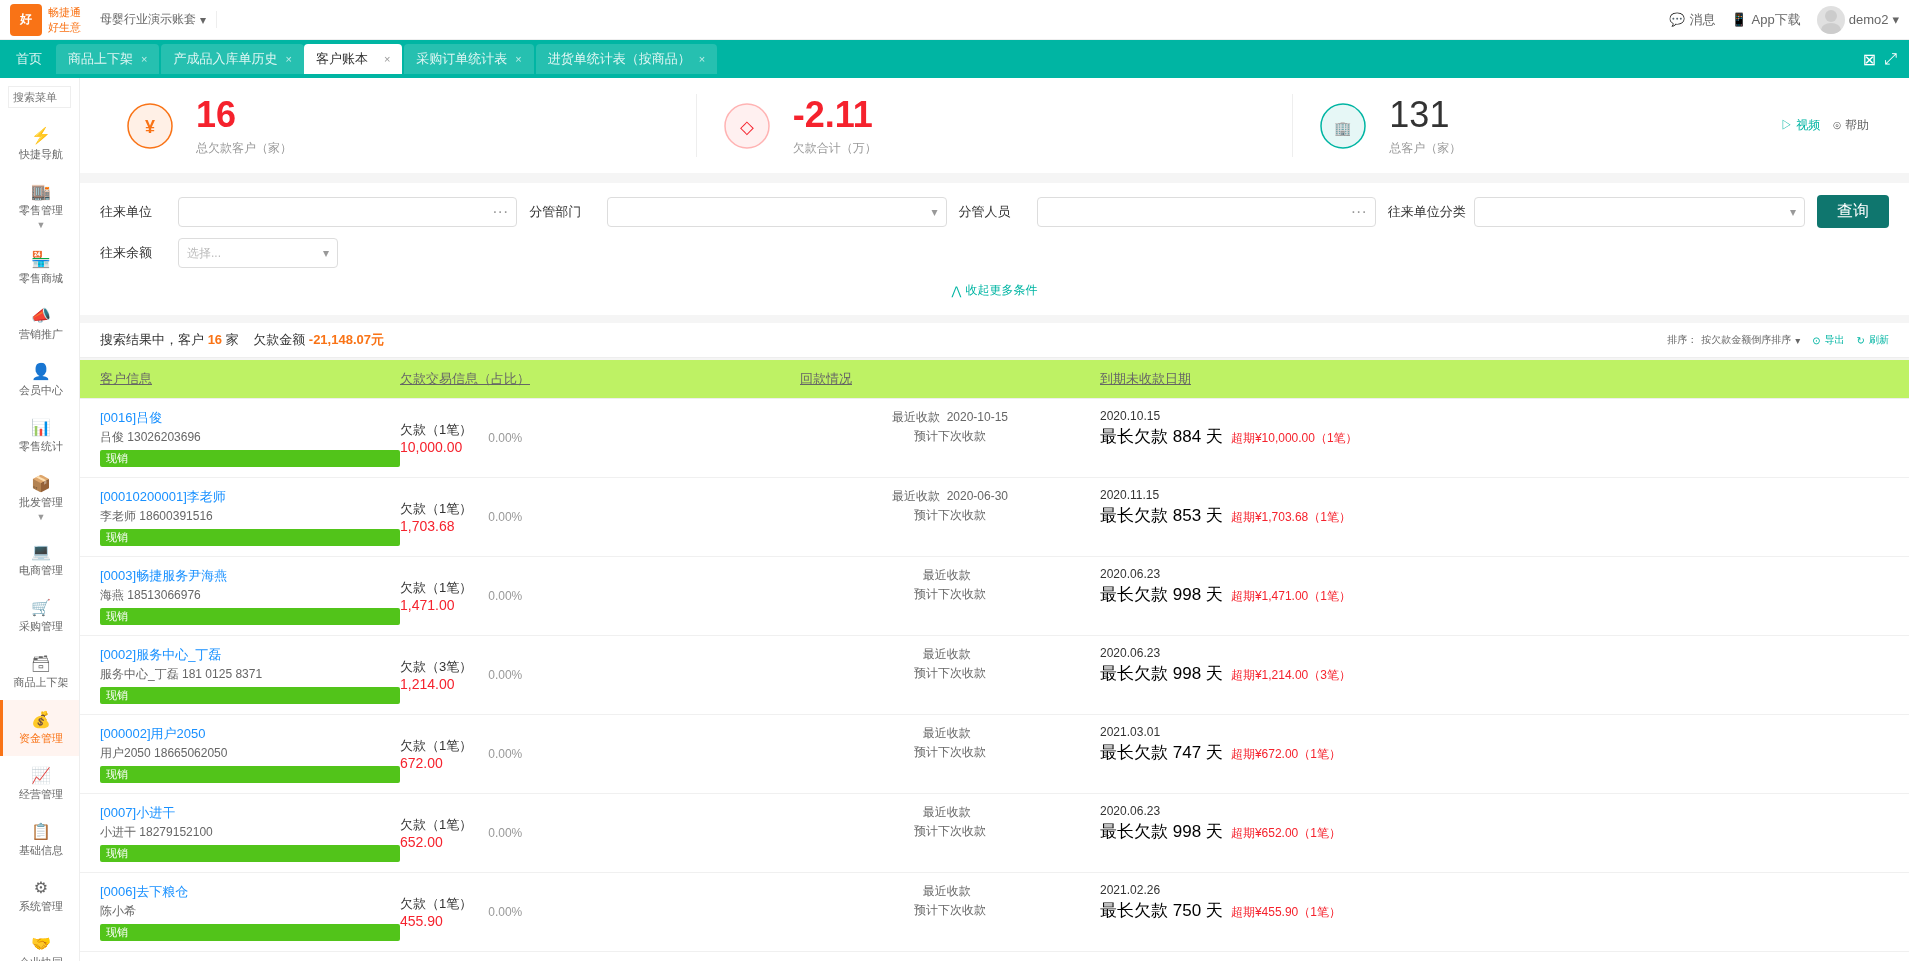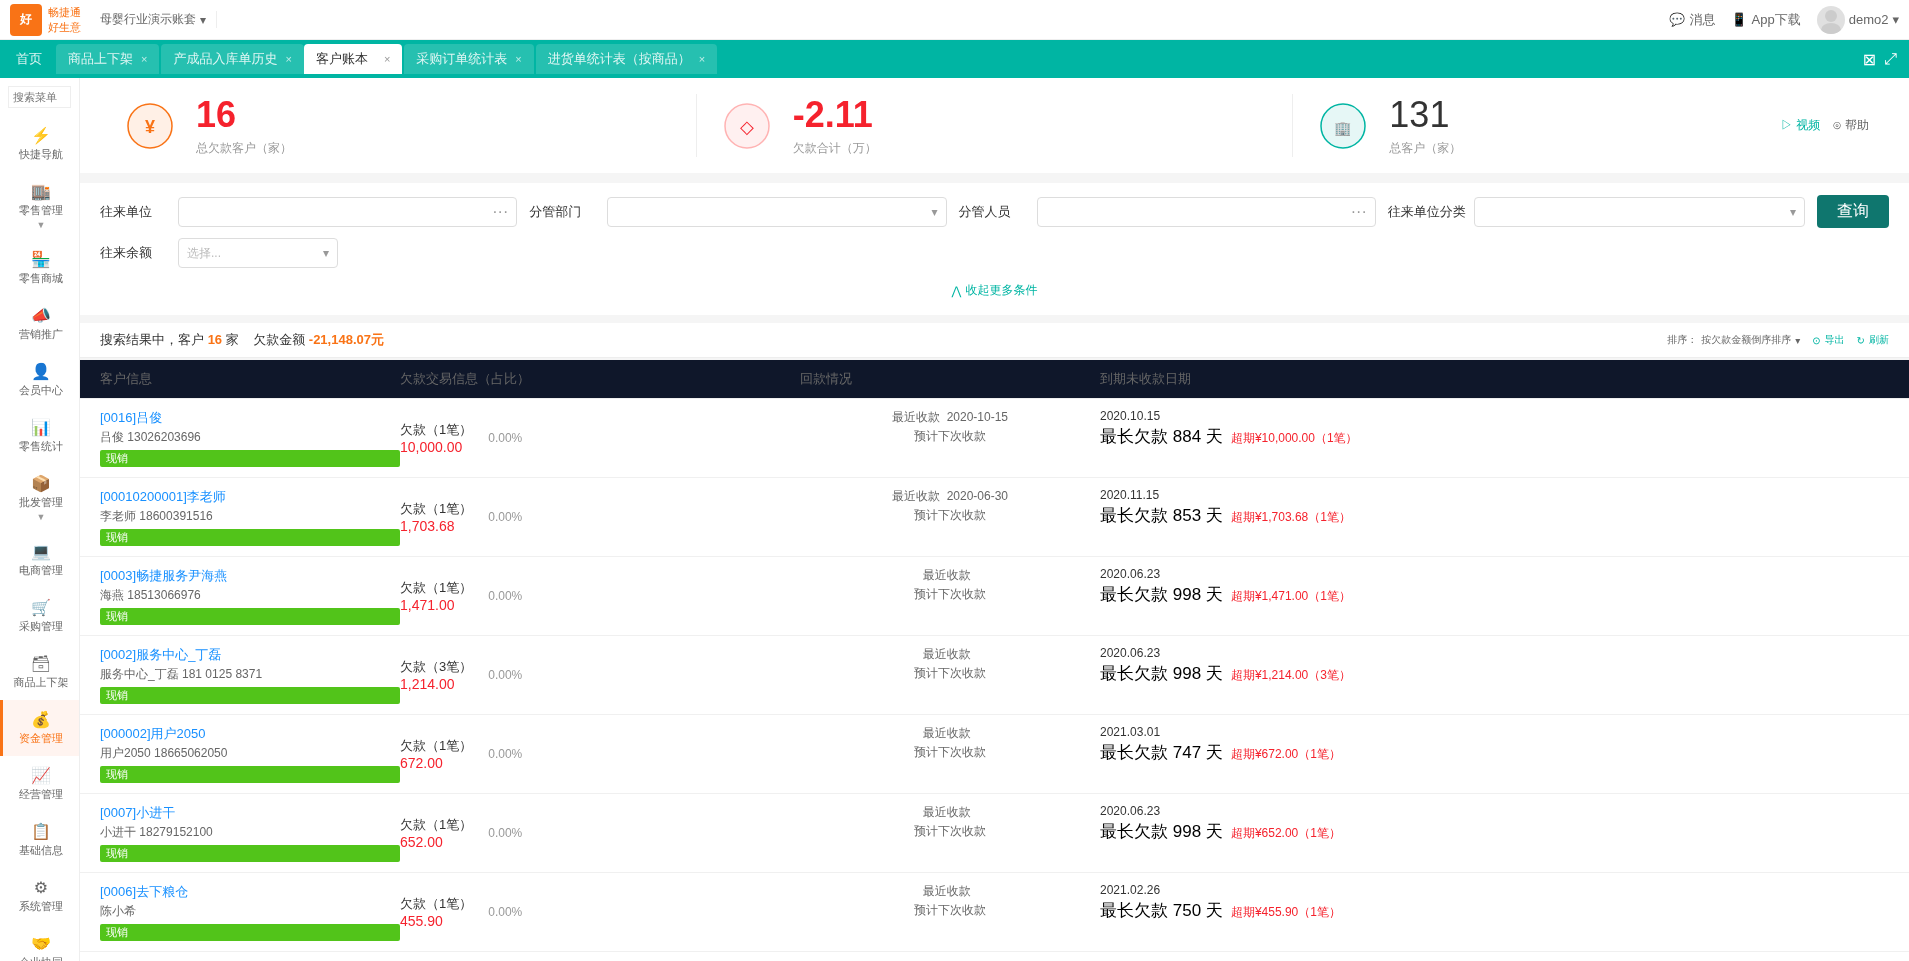--- a/index.html
+++ b/index.html
@@ -70,21 +70,21 @@
     
     .results-bar { background: #fff; padding: 8px 20px; display: flex; align-items: center; justify-content: space-between; margin-bottom: 2px; border-bottom: 1px solid #eee; }
     .results-info { font-size: 13px; color: #666; }
     .results-info span { color: #333; }
     .results-actions { display: flex; align-items: center; gap: 12px; font-size: 10px; color: #666; }
     .sort-select { display: flex; align-items: center; gap: 4px; cursor: pointer; }
     .action-btn { display: flex; align-items: center; gap: 4px; cursor: pointer; color: #00b5a3; }
 
     
     .data-table { background: #fff; width: 100%; }
-    .table-header { display: grid; grid-template-columns: 300px 400px 300px 1fr; background: #0f172a; border-bottom: 1px solid #eee; padding: 10px 20px; font-size: 13px; color: #666; font-weight: normal; }
+    .table-header { display: grid; grid-template-columns: 300px 400px 300px 1fr; background: #bef264; border-bottom: 1px solid #eee; padding: 10px 20px; font-size: 13px; color: #666; font-weight: normal; text-decoration: underline; }
     .table-row { display: grid; grid-template-columns: 300px 400px 300px 1fr; border-bottom: 1px solid #f0f0f0; padding: 10px 20px; background: #fff; }
 
     .customer-info { display: flex; flex-direction: column; gap: 2px; }
     .customer-name { color: #1890ff; font-size: 13px; cursor: pointer; text-decoration: none; }
     .customer-contact { font-size: 12px; color: #666; }
     .tag { display: inline-block; background: #52c41a; color: #fff; font-size: 11px; padding: 1px 6px; border-radius: 2px; margin-top: 2px; }
 
     .debt-info { display: flex; align-items: center; gap: 16px; }
     .debt-label { font-size: 13px; color: #333; }
     .debt-amount { font-size: 14px; color: #f5222d; font-weight: 500; }

